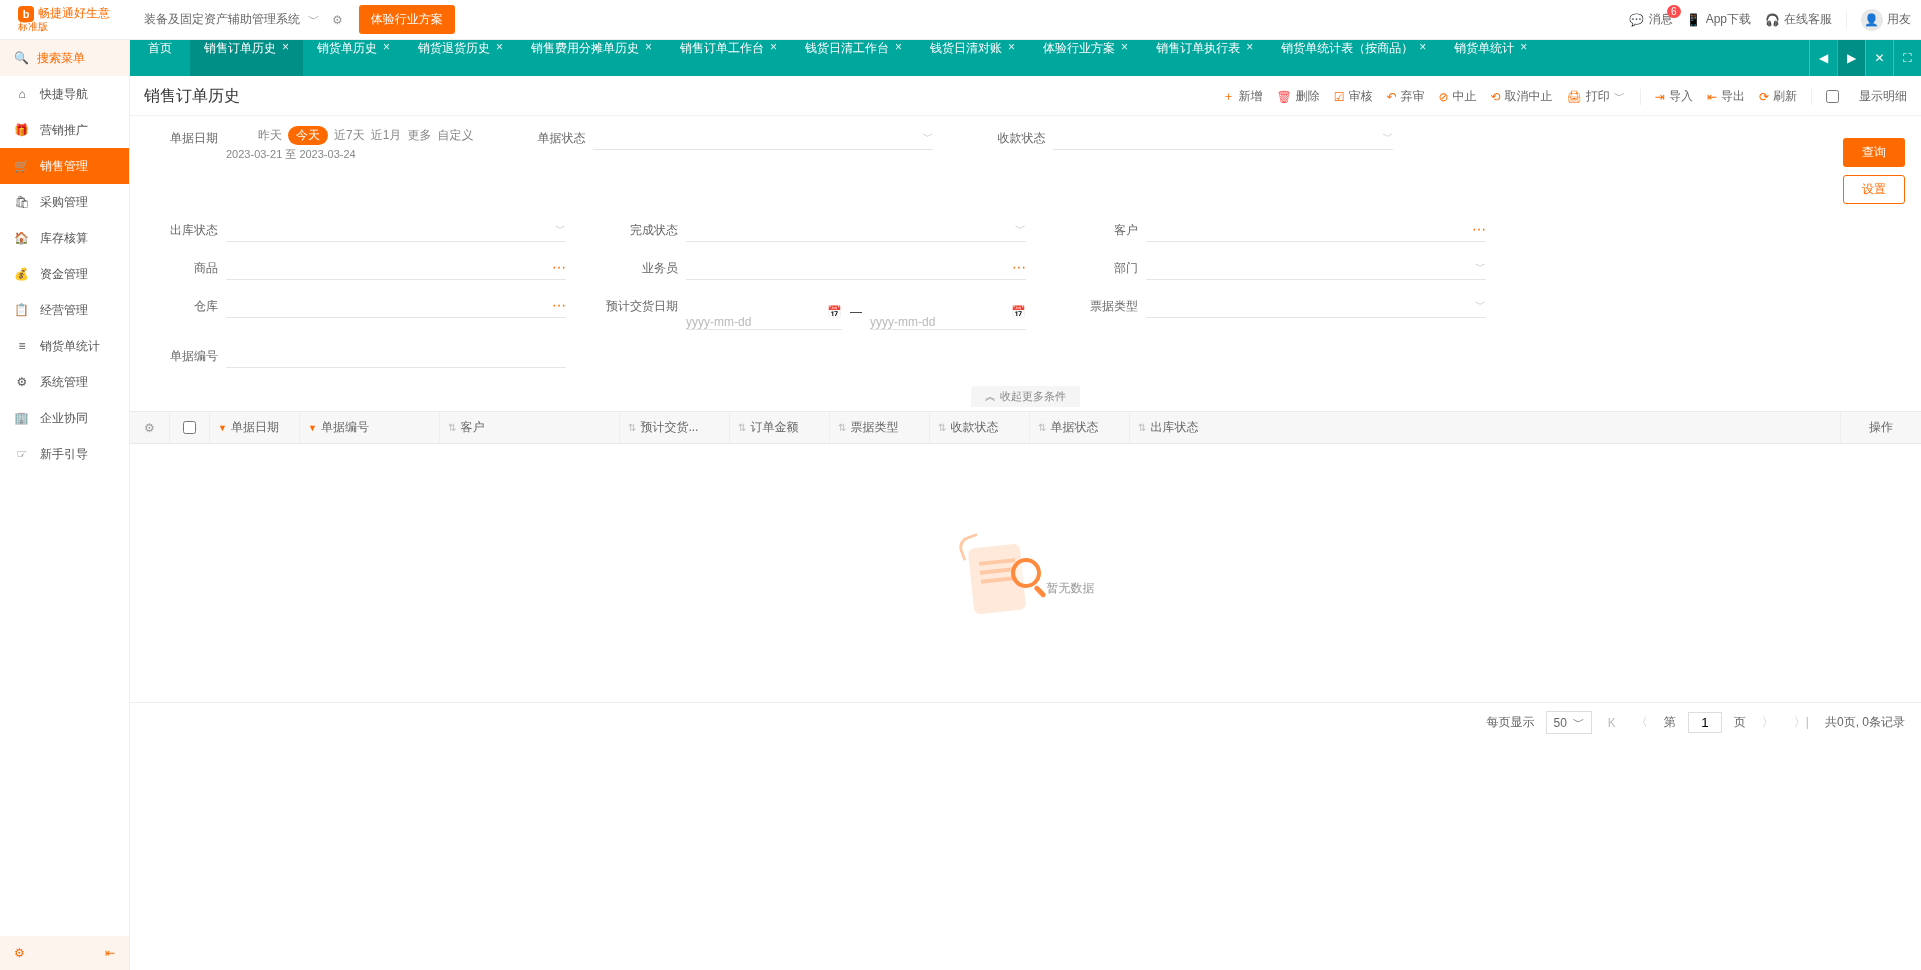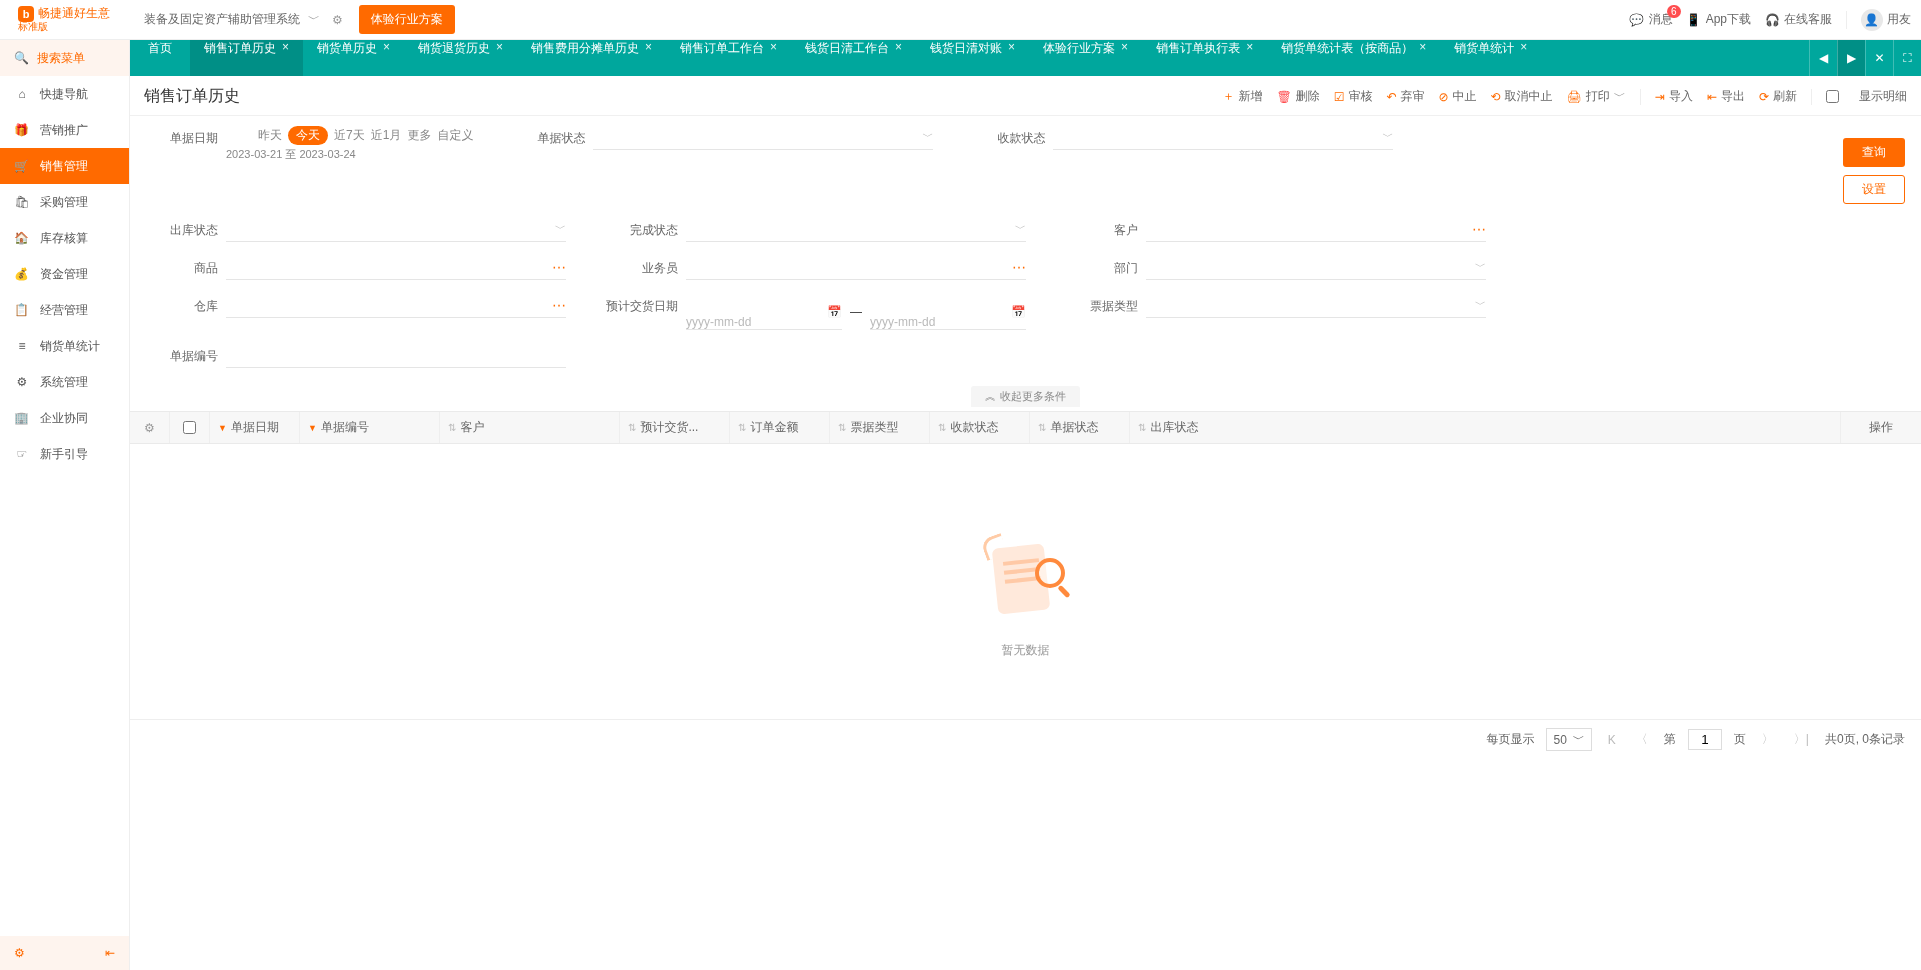--- a/index.html
+++ b/index.html
@@ -88,21 +88,21 @@
 .collapse-chip { display: inline-flex; align-items: center; gap: 4px; background: #f5f5f5; color: #888; padding: 3px 14px; border-radius: 3px 3px 0 0; cursor: pointer; font-size: 11px; }
 
 
 .table-wrap { border-top: 1px solid #eaeaea; }
 .thead { display: flex; background: #f7f7f7; border-bottom: 1px solid #eaeaea; height: 32px; align-items: stretch; }
 .th { display: flex; align-items: center; padding: 0 8px; color: #666; font-size: 12px; border-right: 1px solid #eee; gap: 4px; }
 .th.sortable::before { content: "⇅"; color: #bbb; font-size: 10px; }
 .th.sort-desc::before { content: "▼"; color: #ff6a00; font-size: 9px; }
 .th-gear { width: 40px; justify-content: center; color: #999; }
 .th-chk { width: 40px; justify-content: center; }
-.empty-state { display: flex; flex-direction: column; align-items: center; justify-content: center; padding: 90px 0 60px 0; color: #999; }
+.empty-state { display: flex; flex-direction: row; align-items: center; justify-content: center; padding: 90px 0 60px 0; color: #999; }
 .empty-illus { width: 90px; height: 90px; position: relative; margin-bottom: 18px; }
 .doc-shape { position: absolute; left: 14px; top: 12px; width: 52px; height: 66px; background: #ffe9db; border-radius: 6px; transform: rotate(-6deg); }
 .doc-lines { position: absolute; left: 22px; top: 26px; width: 36px; height: 4px; background: #ffc9a6; box-shadow: 0 9px 0 #ffc9a6, 0 18px 0 #ffc9a6; transform: rotate(-6deg); }
 .magnifier { position: absolute; right: 6px; top: 24px; width: 30px; height: 30px; border: 4px solid #ff8a3d; border-radius: 50%; background: rgba(255,255,255,0.4); }
 .magnifier::after { content: ""; position: absolute; right: -10px; bottom: -10px; width: 14px; height: 5px; background: #ff8a3d; transform: rotate(45deg); border-radius: 3px; }
 .curl { position: absolute; left: 2px; top: 2px; width: 22px; height: 22px; border: 3px solid #ffcba6; border-right: none; border-bottom: none; border-radius: 12px 0 0 0; transform: rotate(-20deg); }
 
 
 .pager { border-top: 1px solid #eee; padding: 8px 16px; display: flex; align-items: center; justify-content: flex-end; gap: 12px; color: #666; font-size: 12px; }
 .pg-select { border: 1px solid #ddd; padding: 2px 6px; display: flex; align-items: center; gap: 6px; cursor: pointer; }

